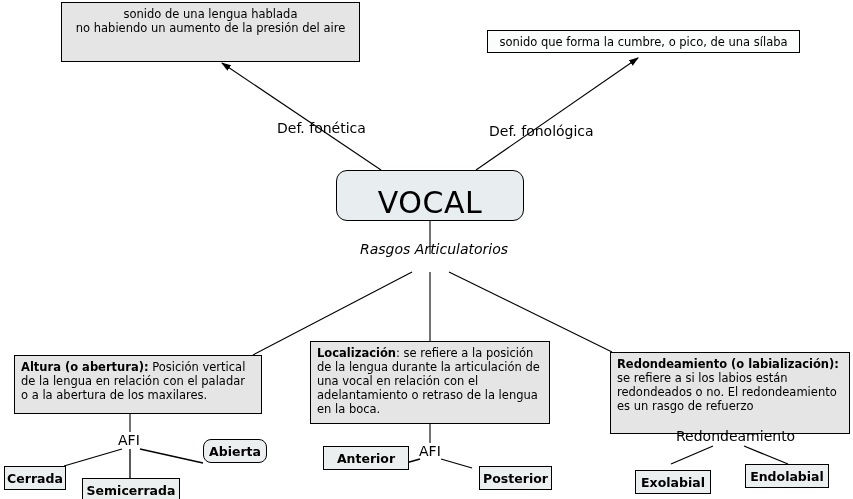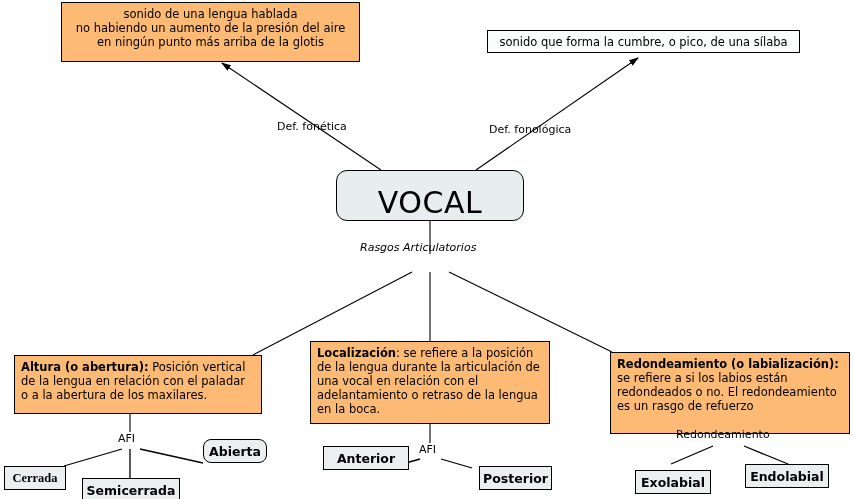--- a/index.html
+++ b/index.html
@@ -25,21 +25,21 @@
     position: absolute;
     left: 0; top: 0;
     width: 853px;
     height: 499px;
     pointer-events: none;
   }
   .node {
     position: absolute;
     box-sizing: border-box;
     border: 1px solid #000000;
-    background: #fdba74;
+    background: #e5e5e5;
     font-size: 11.5px;
     line-height: 14px;
     text-align: center;
     padding: 4px 6px;
   }
   .node.white {
     background: #fbfcfc;
   }
   .node.leftalign {
     text-align: left;
@@ -70,21 +70,21 @@
     font-size: 12.5px;
     display: flex;
     align-items: center;
     justify-content: center;
     padding: 1px 5px;
     white-space: nowrap;
   }
   
   .linklabel {
     position: absolute;
-    font-size: 11px;
+    font-size: 14px;
     white-space: nowrap;
     background: transparent;
   }
 </style>
 </head>
 <body>
 
 <div id="canvas">
 
   <svg id="edges" viewBox="0 0 853 499" width="853" height="499" xmlns="http://www.w3.org/2000/svg">
@@ -114,21 +114,20 @@
     <line x1="441" y1="459" x2="472" y2="468" stroke="#000000" stroke-width="1.3"></line>
 
     <line x1="728" y1="418" x2="728" y2="428" stroke="#000000" stroke-width="1.1"></line>
     <line x1="713" y1="446" x2="671" y2="464" stroke="#000000" stroke-width="1.3"></line>
     <line x1="744" y1="446" x2="788" y2="464" stroke="#000000" stroke-width="1.3"></line>
   </svg>
 
   <div class="node" id="node-phonetic" style="left:61px; top:2px; width:299px; height:60px;">
     <div>sonido de una lengua hablada</div>
     <div>no habiendo un aumento de la presión del aire</div>
-    <div>en ningún punto más arriba de la glotis</div>
   </div>
 
   <div class="node white" id="node-phonological" style="left:487px; top:30px; width:313px; height:23px; display:flex; align-items:center; justify-content:center;">
     <div>sonido que forma la cumbre, o pico, de una sílaba</div>
   </div>
 
   <div class="linklabel" style="left:277px; top:120px;">Def. fonética</div>
   <div class="linklabel" style="left:489px; top:123px;">Def. fonológica</div>
 
   <div id="node-vocal" style="left:336px; top:170px; width:188px; height:51px;">
@@ -136,21 +135,21 @@
   </div>
 
   <div class="linklabel" style="left:360px; top:241px;font-style:italic;">Rasgos Articulatorios</div>
 
   <div class="node leftalign" id="node-altura" style="left:14px; top:355px; width:248px; height:59px;">
     <span class="hd">Altura (o abertura):</span><span> Posición vertical de la lengua en relación con el paladar o a la abertura de los maxilares.</span>
   </div>
 
   <div class="linklabel" style="left:118px; top:432px;">AFI</div>
 
-  <div class="leaf" style="left:4px; top:466px; width:62px; height:24px;font-family:Liberation Serif, serif;">
+  <div class="leaf" style="left:4px; top:466px; width:62px; height:24px;">
     <span>Cerrada</span>
   </div>
   <div class="leaf" style="left:82px; top:478px; width:98px; height:24px;">
     <span>Semicerrada</span>
   </div>
   <div class="leaf" style="left:203px; top:439px; width:64px; height:24px;border-radius:8px;">
     <span>Abierta</span>
   </div>
 
   <div class="node leftalign" id="node-localizacion" style="left:310px; top:341px; width:240px; height:83px;">

